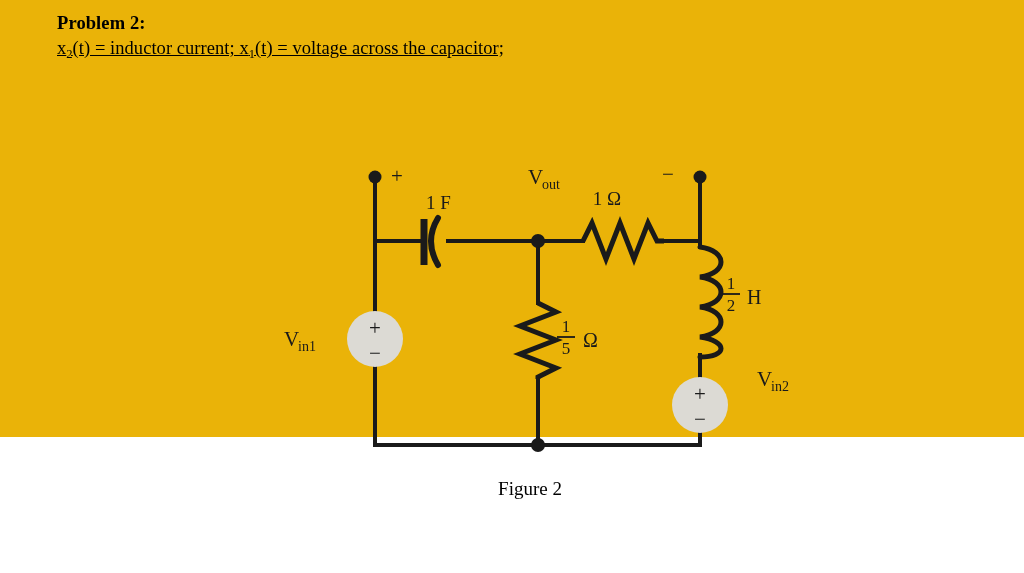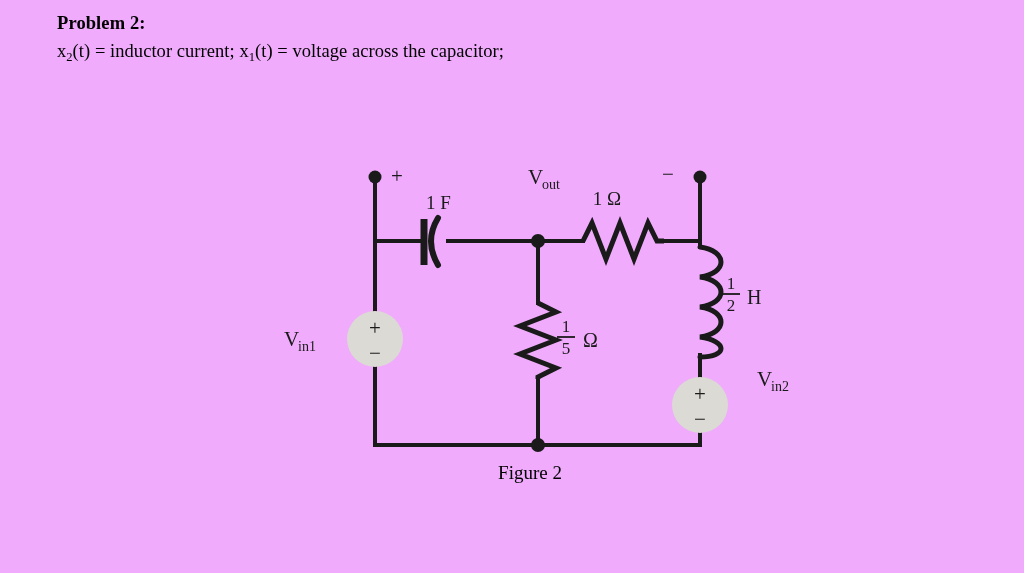--- a/index.html
+++ b/index.html
@@ -11,42 +11,43 @@
   body {
     width: 1024px;
     height: 573px;
     overflow: hidden;
     font-family: "Liberation Serif", "DejaVu Serif", serif;
     color: #000000;
   }
   .page {
     position: relative;
     width: 1024px;
-    height: 573px;
-    background: #f0abfc;
+    height: 437px;
+    background: #eab308;
   }
 
   
   .problem-text {
     position: absolute;
     left: 57px;
     top: 12px;
     width: 930px;
   }
   .prob-title {
     font-weight: bold;
     font-size: 18.5px;
     line-height: 23px;
     letter-spacing: 0.1px;
   }
   .prob-line {
     font-size: 18.5px;
-    line-height: 32px;
+    line-height: 27px;
     letter-spacing: 0.05px;
     white-space: normal;
+    text-decoration: underline;
   }
   .prob-body {
     font-size: 18.5px;
     line-height: 23.5px;
     text-align: justify;
     text-align-last: left;
     width: 929px;
   }
   sub {
     font-size: 0.68em;
@@ -61,21 +62,21 @@
   .figure-wrap {
     position: absolute;
     left: 0px;
     top: 155px;
     width: 1024px;
     height: 345px;
   }
   .figure-caption {
     position: absolute;
     left: 0;
-    top: 307px;
+    top: 323px;
     width: 1024px;
     text-align: center;
     font-size: 19px;
   }
   .figure-caption span { margin-left: 36px; }
   svg { display: block; }
 </style>
 </head>
 <body>
 

